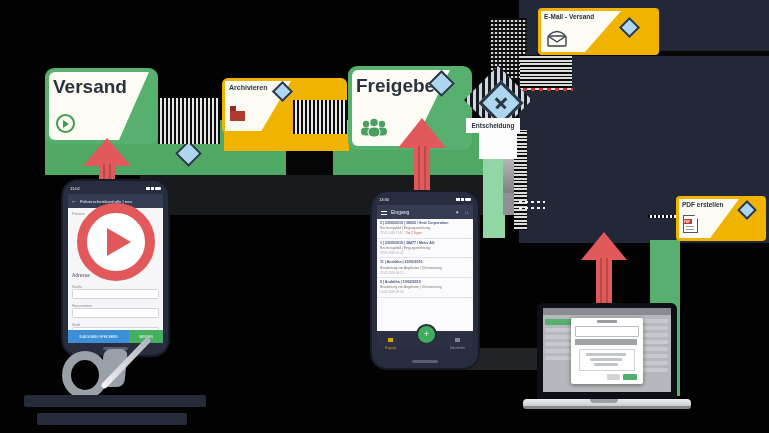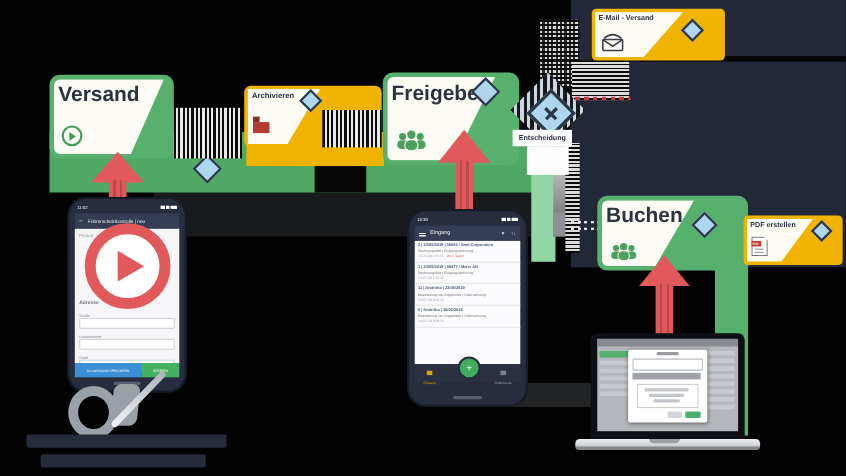--- a/index.html
+++ b/index.html
@@ -121,34 +121,20 @@
     <div class="task-label" style="left:6px;top:5px;font-size:6.5px;">E-Mail - Versand</div>
     <svg class="abs" style="left:7px;top:21px;" width="24" height="19" viewBox="0 0 24 19">
       <path d="M4 6 Q12 -1 20 6" fill="none" stroke="#3a3f4a" stroke-width="1.4"></path>
       <rect x="3" y="7" width="18" height="10" rx="1" fill="#fcfcf4" stroke="#3a3f4a" stroke-width="1.4"></rect>
       <path d="M3 7 L12 13 L21 7" fill="none" stroke="#3a3f4a" stroke-width="1.4"></path>
     </svg>
     <div class="dmark dmark-s" style="left:84px;top:12px;width:11px;height:11px;"></div>
   </div>
 
   <div class="abs" style="left:650px;top:240px;width:30px;height:156px;background:#57b06d;"></div>
-  <div class="task" style="left:543px;top:178px;width:137px;height:68px;background:#57b06d;border-radius:9px;">
-    <div class="trap" style="left:4px;top:4px;width:84px;height:60px;border-top-left-radius:6px;border-bottom-left-radius:6px;
-                clip-path:polygon(0 0,100% 0,58% 100%,0 100%);"></div>
-    <div class="task-label" style="left:8px;top:8px;font-size:19px;">Buchen</div>
-    <svg class="abs" style="left:10px;top:42px;" width="28" height="18" viewBox="0 0 32 20">
-      <circle cx="8" cy="6" r="3.2" fill="#4ba05f"></circle>
-        <circle cx="16" cy="4.5" r="3.8" fill="#4ba05f"></circle>
-        <circle cx="24" cy="6" r="3.2" fill="#4ba05f"></circle>
-      <rect x="3" y="9.5" width="10" height="8" rx="4" fill="#4ba05f"></rect>
-      <rect x="19" y="9.5" width="10" height="8" rx="4" fill="#4ba05f"></rect>
-      <rect x="10" y="9" width="12" height="10" rx="5" fill="#4ba05f" stroke="#fcfcf4" stroke-width="1"></rect>
-    </svg>
-    <div class="dmark" style="left:89px;top:18px;width:13px;height:13px;"></div>
-  </div>
 
   <div class="task" style="left:676px;top:196px;width:90px;height:45px;background:#f0b400;border-radius:4px;">
     <div class="trap" style="left:3px;top:3px;width:60px;height:39px;clip-path:polygon(0 0,100% 0,52% 100%,0 100%);"></div>
     <div class="task-label" style="left:6px;top:5px;font-size:6.5px;">PDF erstellen</div>
     <div class="abs" style="left:7px;top:19px;width:13px;height:16px;background:#fff;border:1px solid #555;
                 clip-path:polygon(0 0,75% 0,100% 22%,100% 100%,0 100%);">
       <div class="abs" style="left:-2px;top:3px;width:10px;height:5px;background:#c0392b;color:#fff;font-size:3px;font-weight:700;
                   display:flex;align-items:center;justify-content:center;">PDF</div>
       <div class="abs" style="left:2px;top:10px;width:8px;height:1px;background:#999;"></div>
       <div class="abs" style="left:2px;top:12.5px;width:8px;height:1px;background:#999;"></div>

